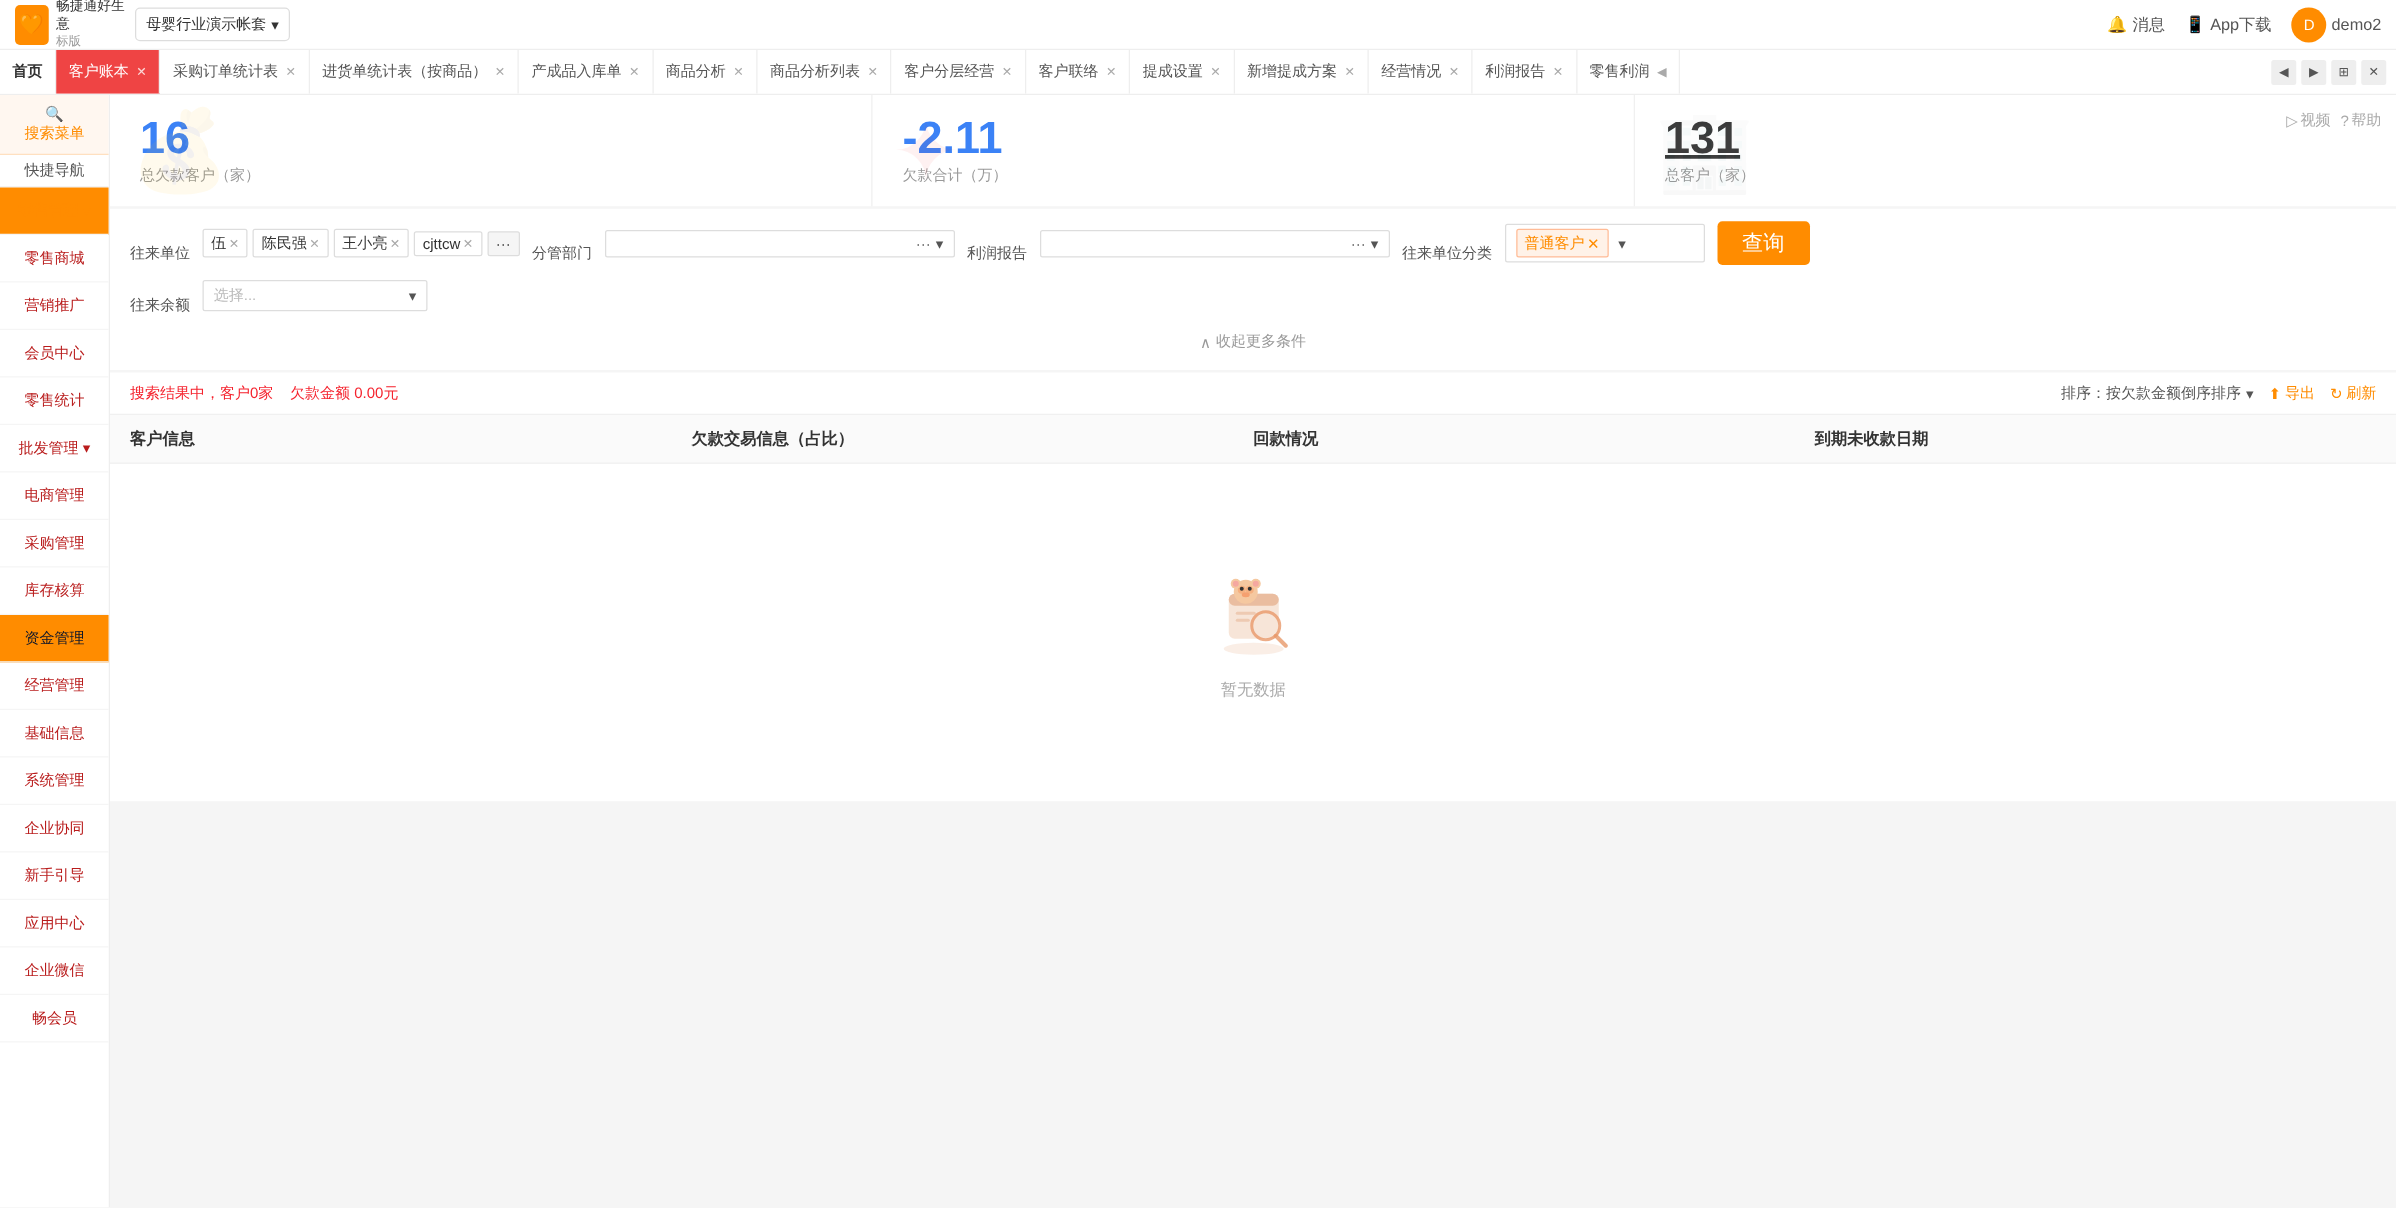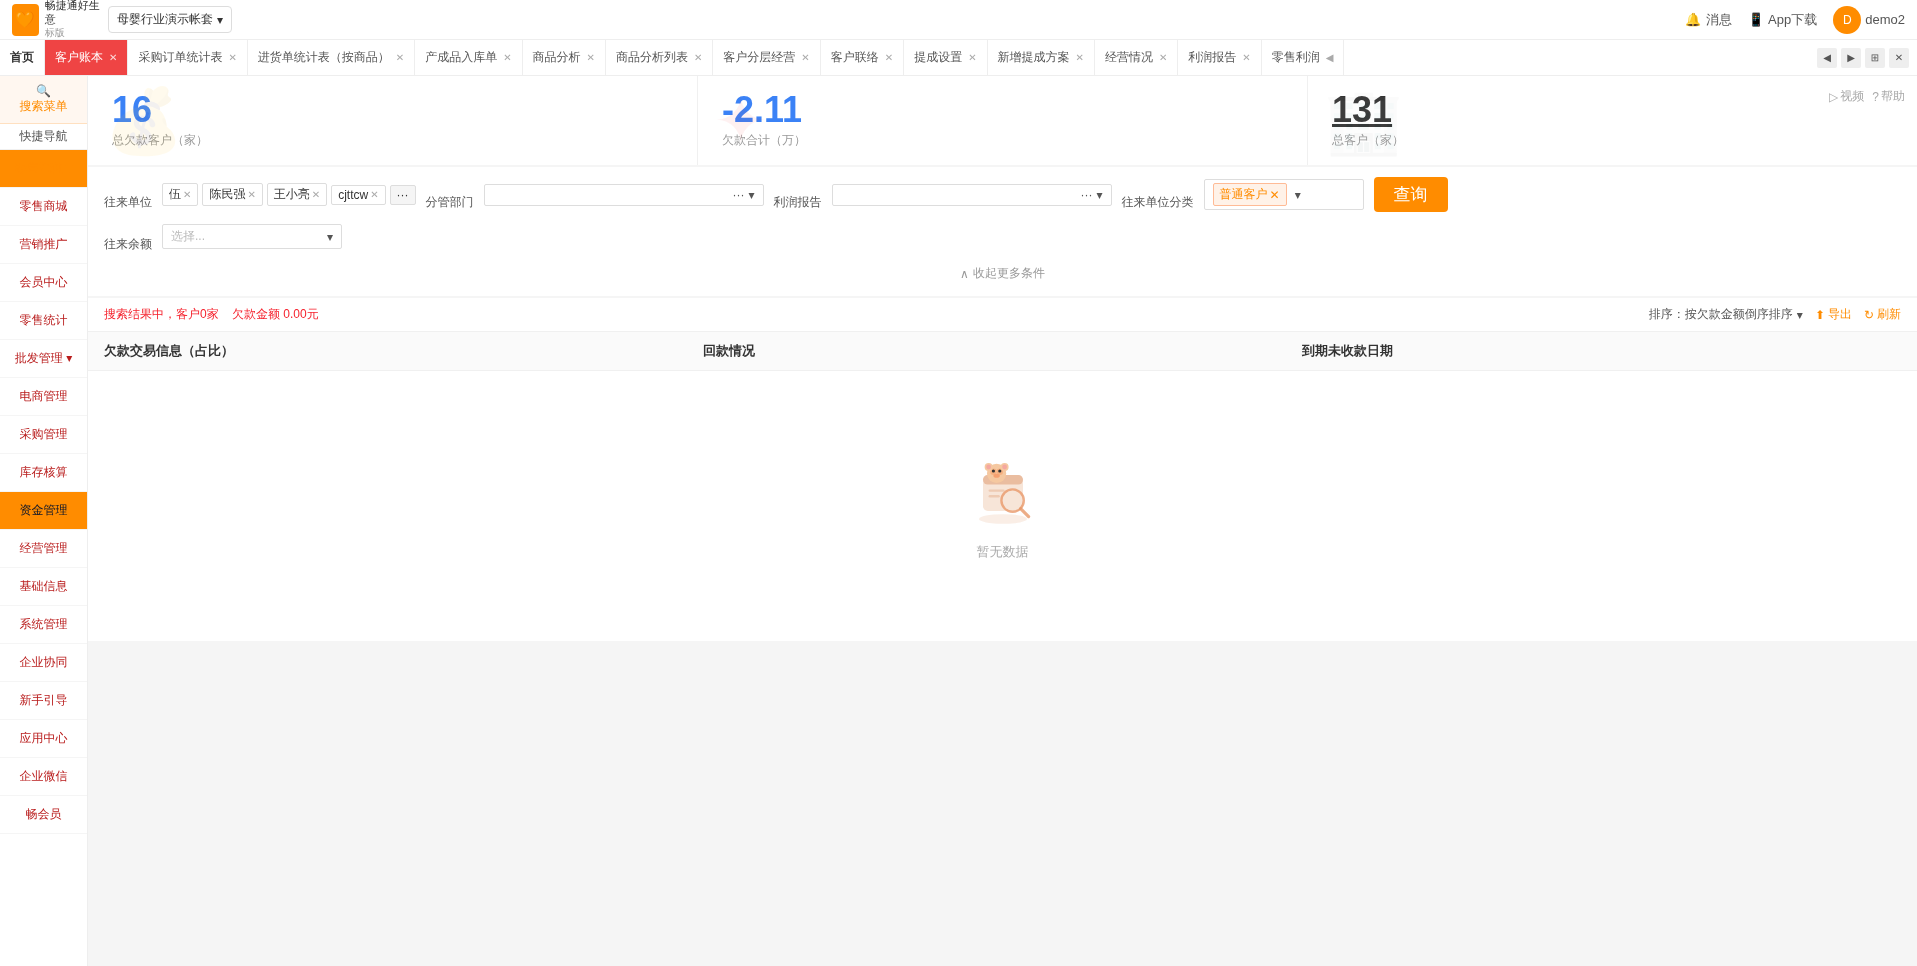--- a/index.html
+++ b/index.html
@@ -601,20 +601,23 @@
             <span>⬆</span>
             <span>导出</span>
           </div>
           <div class="table-action-btn">
             <span>↻</span>
             <span>刷新</span>
           </div>
         </div>
       </div>
       <div class="table-header">
+        <div class="col-customer">
+          <span>客户信息</span>
+        </div>
         <div class="col-debt">
           <span>欠款交易信息（占比）</span>
         </div>
         <div class="col-repay">
           <span>回款情况</span>
         </div>
         <div class="col-date">
           <span>到期未收款日期</span>
         </div>
       </div>

